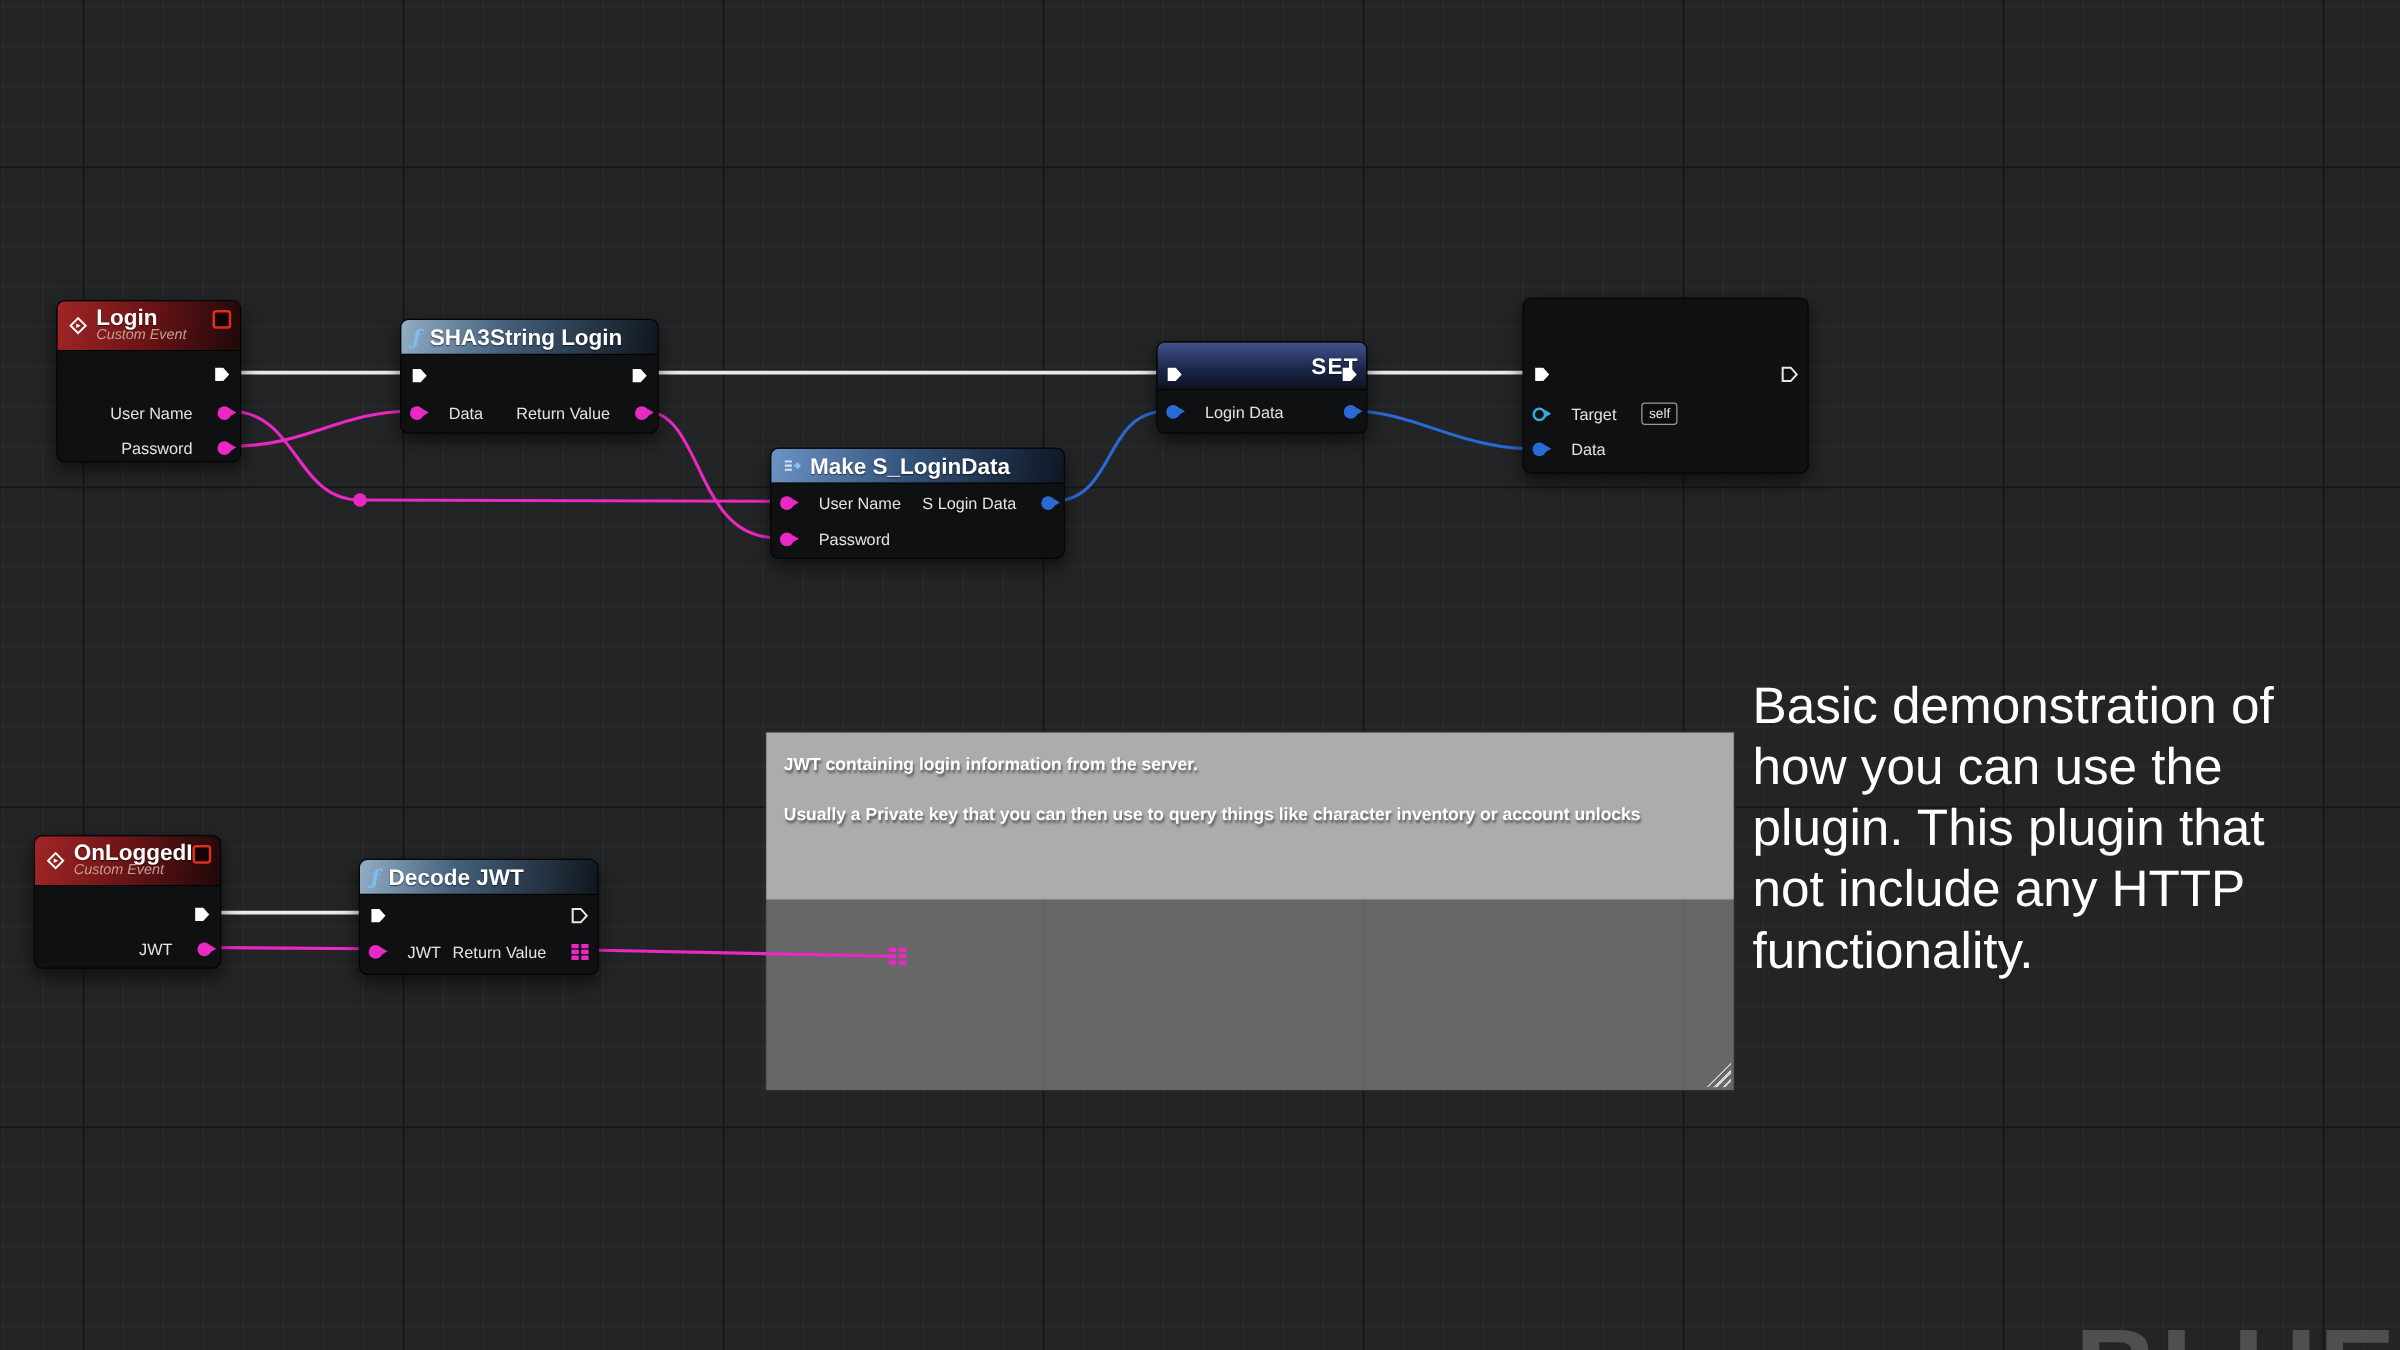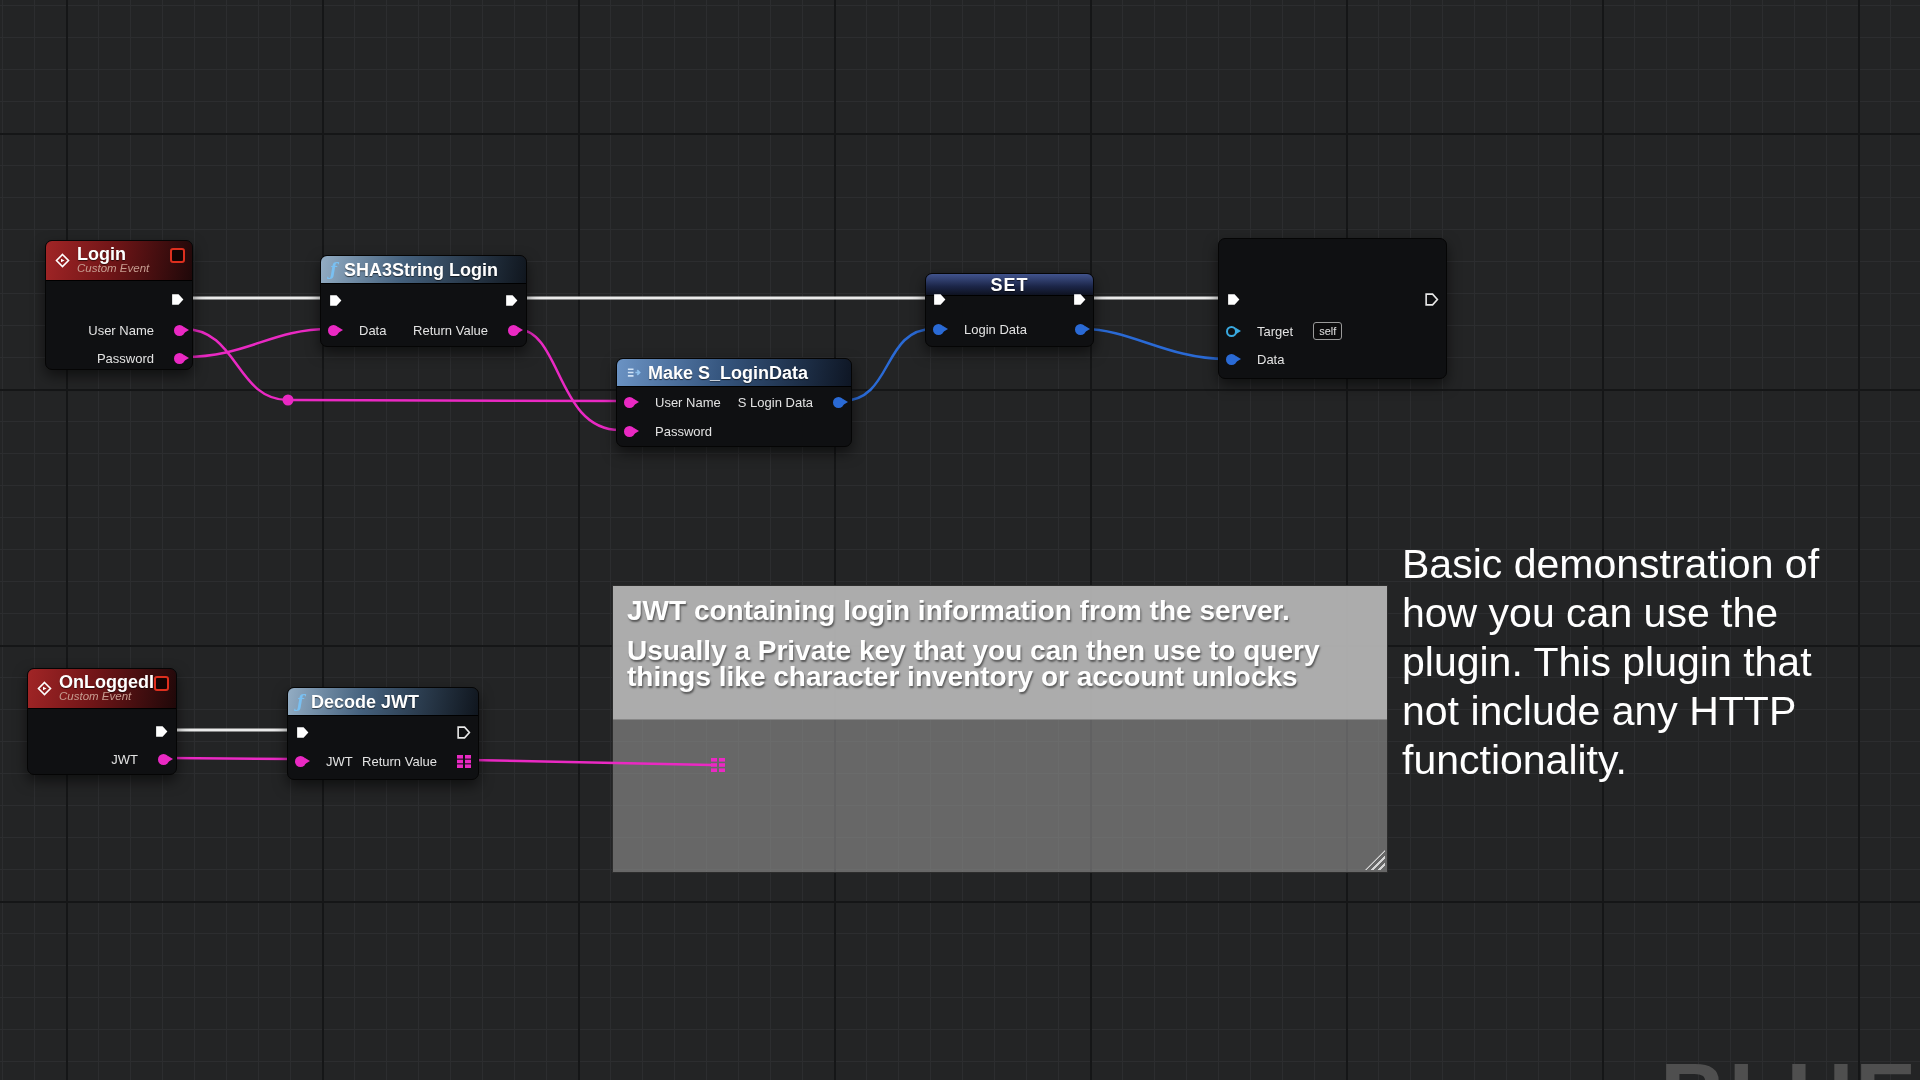--- a/index.html
+++ b/index.html
@@ -25,21 +25,21 @@
 
   
   .node{position:absolute;background:#0f1012;border:1px solid #050505;border-radius:7px;
         box-shadow:0 6px 14px rgba(0,0,0,.55)}
   .node-header{position:relative;display:flex;align-items:center;gap:7px;padding:5px 9px;
         border-radius:6px 6px 0 0;border-bottom:1px solid #000;box-sizing:border-box}
   .event-grad{background:linear-gradient(100deg,#a12526 0%,#701517 45%,#1f0809 100%)}
   .fn-grad{background:linear-gradient(100deg,#93adc4 0%,#44607c 40%,#10161e 100%)}
   .make-grad{background:linear-gradient(100deg,#6b93c4 0%,#35557e 45%,#0e1624 100%)}
   .set-grad{background:linear-gradient(180deg,#41538c 0%,#1b2547 60%,#0e1220 100%);
-        height:22px;justify-content:center;padding:2px 6px}
+        height:38px;justify-content:flex-end;padding:2px 6px}
   .node-title{font-size:18px;font-weight:bold;color:#fff;line-height:16px;white-space:nowrap;
         text-shadow:0 1px 1px rgba(0,0,0,.6)}
   .node-subtitle{font-size:11.5px;font-style:italic;line-height:13px;white-space:nowrap}
   .sub-event{color:#c79d91}
   .sub-target{color:#aab38d}
   .event-flag{position:absolute;top:7px;right:7px;width:11px;height:11px;border:2.5px solid #dd2f1e;
         border-radius:3px;background:#140303}
   .fn-glyph{font-family:"DejaVu Serif",serif;font-style:italic;font-weight:bold;
         font-size:16px;color:#79c0f2;line-height:14px}
 
@@ -64,21 +64,21 @@
        color:#e3e3e3;background:rgba(8,8,8,.45);height:16px;line-height:16px}
 
   .mapicon{width:14px;height:13px;flex:none}
 
   
   .comment{position:absolute;left:612px;top:585px;width:776px;height:288px;
        border:1px solid #2d2d2d;box-sizing:border-box}
   .comment-head{background:rgba(178,178,178,.96);min-height:134px;box-sizing:border-box;
        padding:12px 14px;border-bottom:1px solid rgba(110,110,110,.6)}
   .comment-body{position:absolute;left:0;right:0;top:134px;bottom:0;background:rgba(148,148,148,.60)}
-  .comment-p{font-size:28px;font-weight:bold;color:#fff;line-height:26px;
+  .comment-p{font-size:14px;font-weight:bold;color:#fff;line-height:26px;
        text-shadow:1px 2px 2px rgba(0,0,0,.5)}
   .comment-p.second{margin-top:14px}
   .resize-handle{position:absolute;right:2px;bottom:2px;width:20px;height:20px;
        background:repeating-linear-gradient(135deg,transparent 0 3px,#e8e8e8 3px 5px);
        clip-path:polygon(100% 0,100% 100%,0 100%);opacity:.85}
 
   
   .annotation{position:absolute;left:1402px;top:540px;color:#fff;font-size:41px;line-height:49px}
   .annotation div{white-space:nowrap}
   .watermark{position:absolute;left:1660px;top:1044px;font-size:92px;font-weight:bold;

